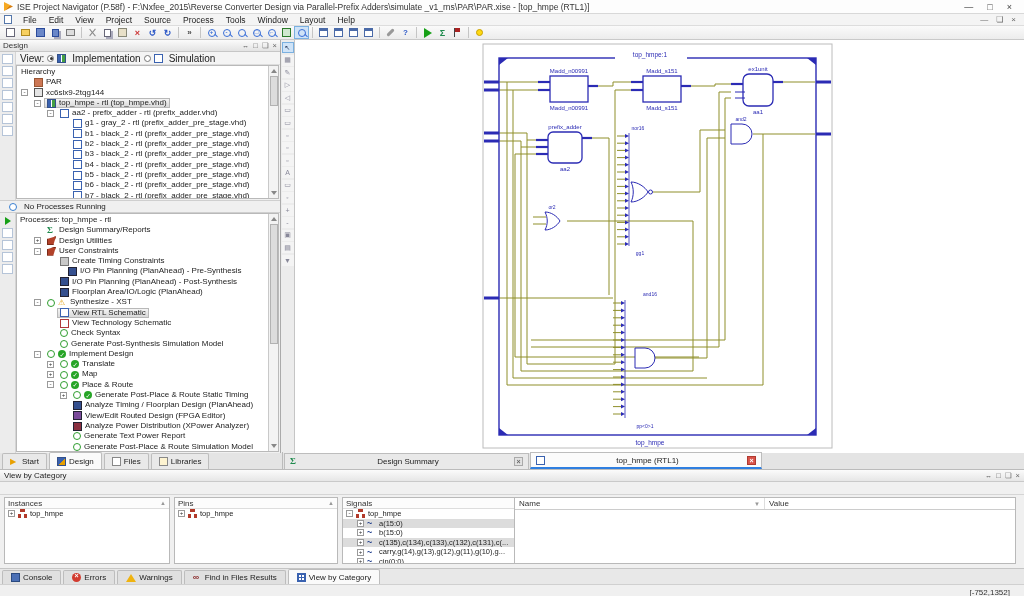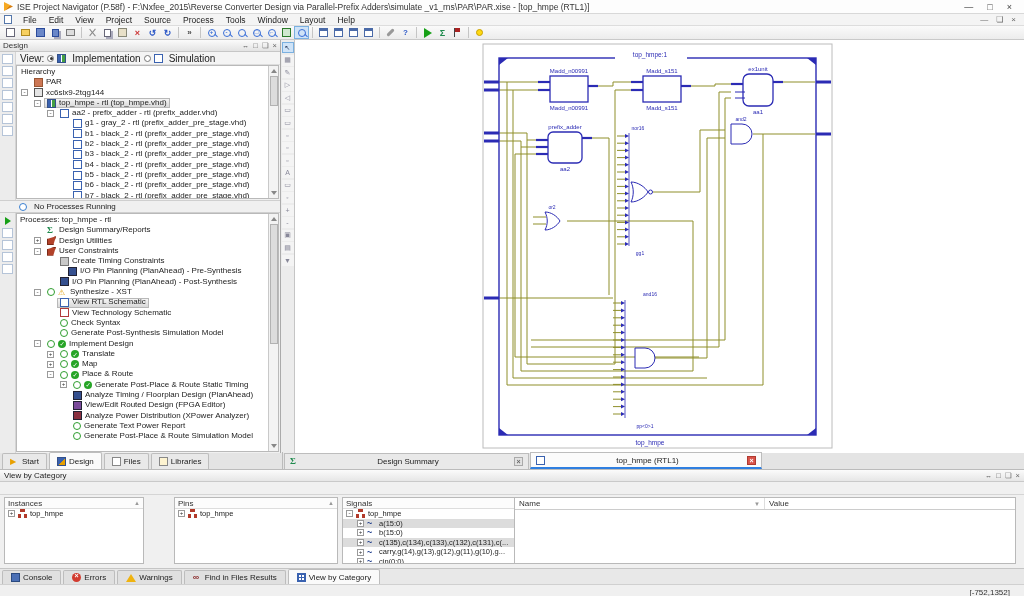--- a/index.html
+++ b/index.html
@@ -56,21 +56,21 @@
   .treescroll{flex:1;overflow:hidden;padding-top:1px;}
   .trow{height:10.3px;line-height:10.3px;white-space:nowrap;display:flex;align-items:center;font-size:8px;color:#222;}
   .rowin{display:inline-flex;align-items:center;height:10px;padding:0 2px;border:1px solid transparent;}
   .trow.sel .rowin{background:linear-gradient(#f5f5f5,#d9d9d9);border-color:#b8b8b8;}
   .exp{width:7px;height:7px;min-width:7px;border:1px solid #9a9a9a;background:#fff;font:6px/6px "Liberation Mono",monospace;text-align:center;color:#333;margin-right:3px;}
   .expspace{width:10px;min-width:10px;}
   .sb{width:10px;border-left:1px solid #c9c9c9;background:#f3f3f3;display:flex;flex-direction:column;align-items:center;}
   .sb .ar{width:0;height:0;margin:3px 0;border-left:3px solid transparent;border-right:3px solid transparent;}
   .sb .up{border-bottom:4px solid #888;} .sb .dn{border-top:4px solid #888;margin-top:auto;}
   .sb .th{width:8px;background:#dcdcdc;border:1px solid #b2b2b2;}
-  .proc-header{height:13px;display:flex;align-items:center;gap:4px;padding:0 19px;background:#f0f0f0;border-bottom:1px solid #cfcfcf;border-top:1px solid #cfcfcf;font-size:8px;}
+  .proc-header{height:13px;display:flex;align-items:center;gap:4px;padding:0 9px;background:#f0f0f0;border-bottom:1px solid #cfcfcf;border-top:1px solid #cfcfcf;font-size:8px;}
 
   
   .ci{display:inline-block;width:9px;height:9px;min-width:9px;margin-right:3px;vertical-align:-1px;position:relative;}
   .ci-proj{background:#cc7755;border:1px solid #995533;}
   .ci-chip{background:#e4e4e4;border:1px solid #555;}
   .ci-two{background:linear-gradient(90deg,#3a62b0 44%,#fff 44% 56%,#44a044 56%);border:1px solid #33508a;}
   .ci-vhd{background:#fff;border:1px solid #3a62b0;}
   .ci-vhd.r{border-color:#b03a3a;}
   .ci-sigma{color:#1f8a4d;font:bold 9px/9px "Liberation Serif",serif;width:auto;}
   .ci-util{background:#b2422a;border:1px solid #7a2a18;clip-path:polygon(0 30%,100% 0,70% 100%,0 100%);}
@@ -446,20 +446,27 @@
                   <span class="rowin">
                     <span class="ci ci-box"></span>
                     <span>I/O Pin Planning (PlanAhead) - Pre-Synthesis</span>
                   </span>
                 </div>
                 <div class="trow" style="padding-left: 30px;">
                   <span class="expspace"></span>
                   <span class="rowin">
                     <span class="ci ci-box"></span>
                     <span>I/O Pin Planning (PlanAhead) - Post-Synthesis</span>
+                  </span>
+                </div>
+                <div class="trow" style="padding-left: 30px;">
+                  <span class="expspace"></span>
+                  <span class="rowin">
+                    <span class="ci ci-box"></span>
+                    <span>Floorplan Area/IO/Logic (PlanAhead)</span>
                   </span>
                 </div>
                 <div class="trow" style="padding-left: 17px;">
                   <span class="exp">-</span>
                   <span class="rowin">
                     <span class="ci ci-proc"></span>
                     <span class="ci ci-warnt">⚠</span>
                     <span>Synthesize - XST</span>
                   </span>
                 </div>
@@ -831,21 +838,21 @@
         <span>□</span>
         <span>❏</span>
         <span>×</span>
       </span>
     </div>
     <div class="dock-headers">
       <div class="dh" style="width:512px;">Design Objects of Top Level Block</div>
       <div class="dh" style="flex:1;">Properties: (No Selection)</div>
     </div>
     <div class="dock-cols">
-      <div class="lcol" style="left:4px;width:140px;">
+      <div class="lcol" style="left:4px;width:166px;">
         <div class="lcol-h">
             <span>Instances</span>
             <span class="sortar">▲</span>
           </div>
         <div id="inst-body">
             <div class="lrow" style="padding-left:3px;">
               <span class="exp">+</span>
               <span class="ci ci-inst"></span>
               <span>top_hmpe</span>
             </div>

